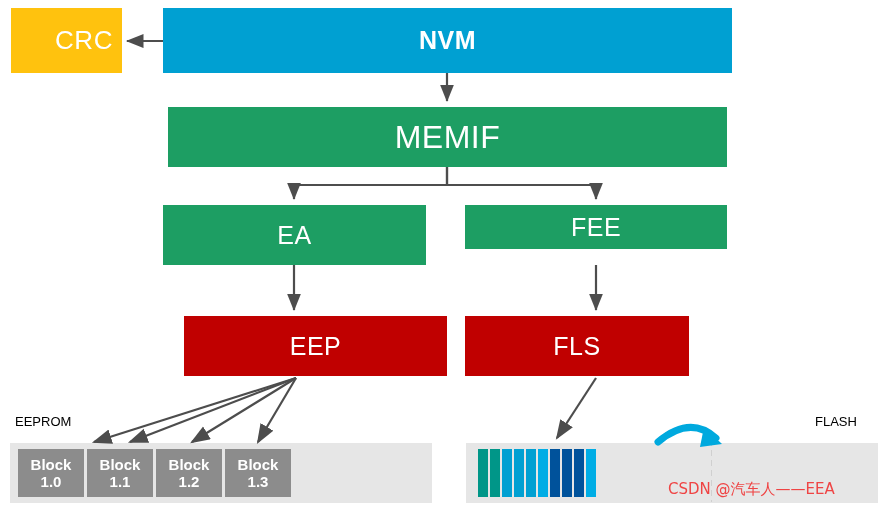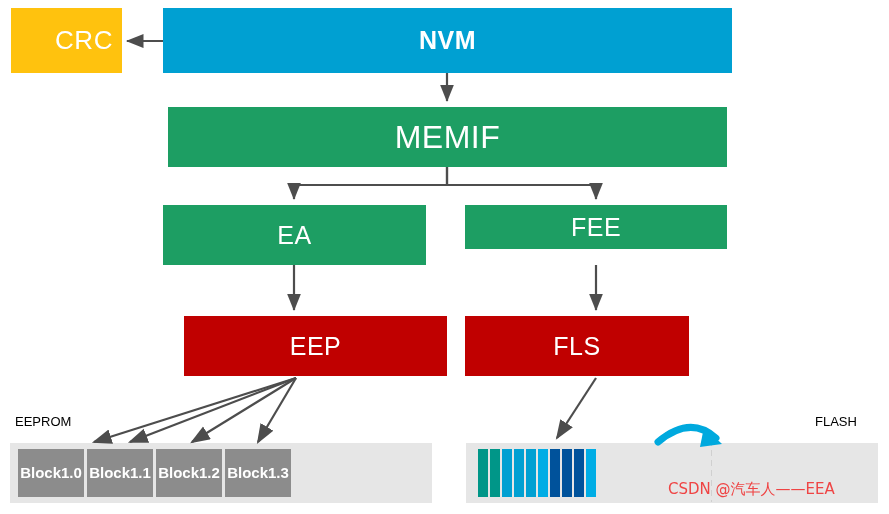--- a/index.html
+++ b/index.html
@@ -64,21 +64,21 @@
     gap: 3px;
   }
   .block {
     width: 66px;
     height: 48px;
     background: #8C8C8C;
     color: #ffffff;
     font-size: 15px;
     font-weight: bold;
     display: flex;
-    flex-direction: row;
+    flex-direction: column;
     align-items: center;
     justify-content: center;
     line-height: 1.15;
     box-sizing: border-box;
   }
 
   .flash-bars {
     position: absolute;
     left: 478px;
     top: 449px;

